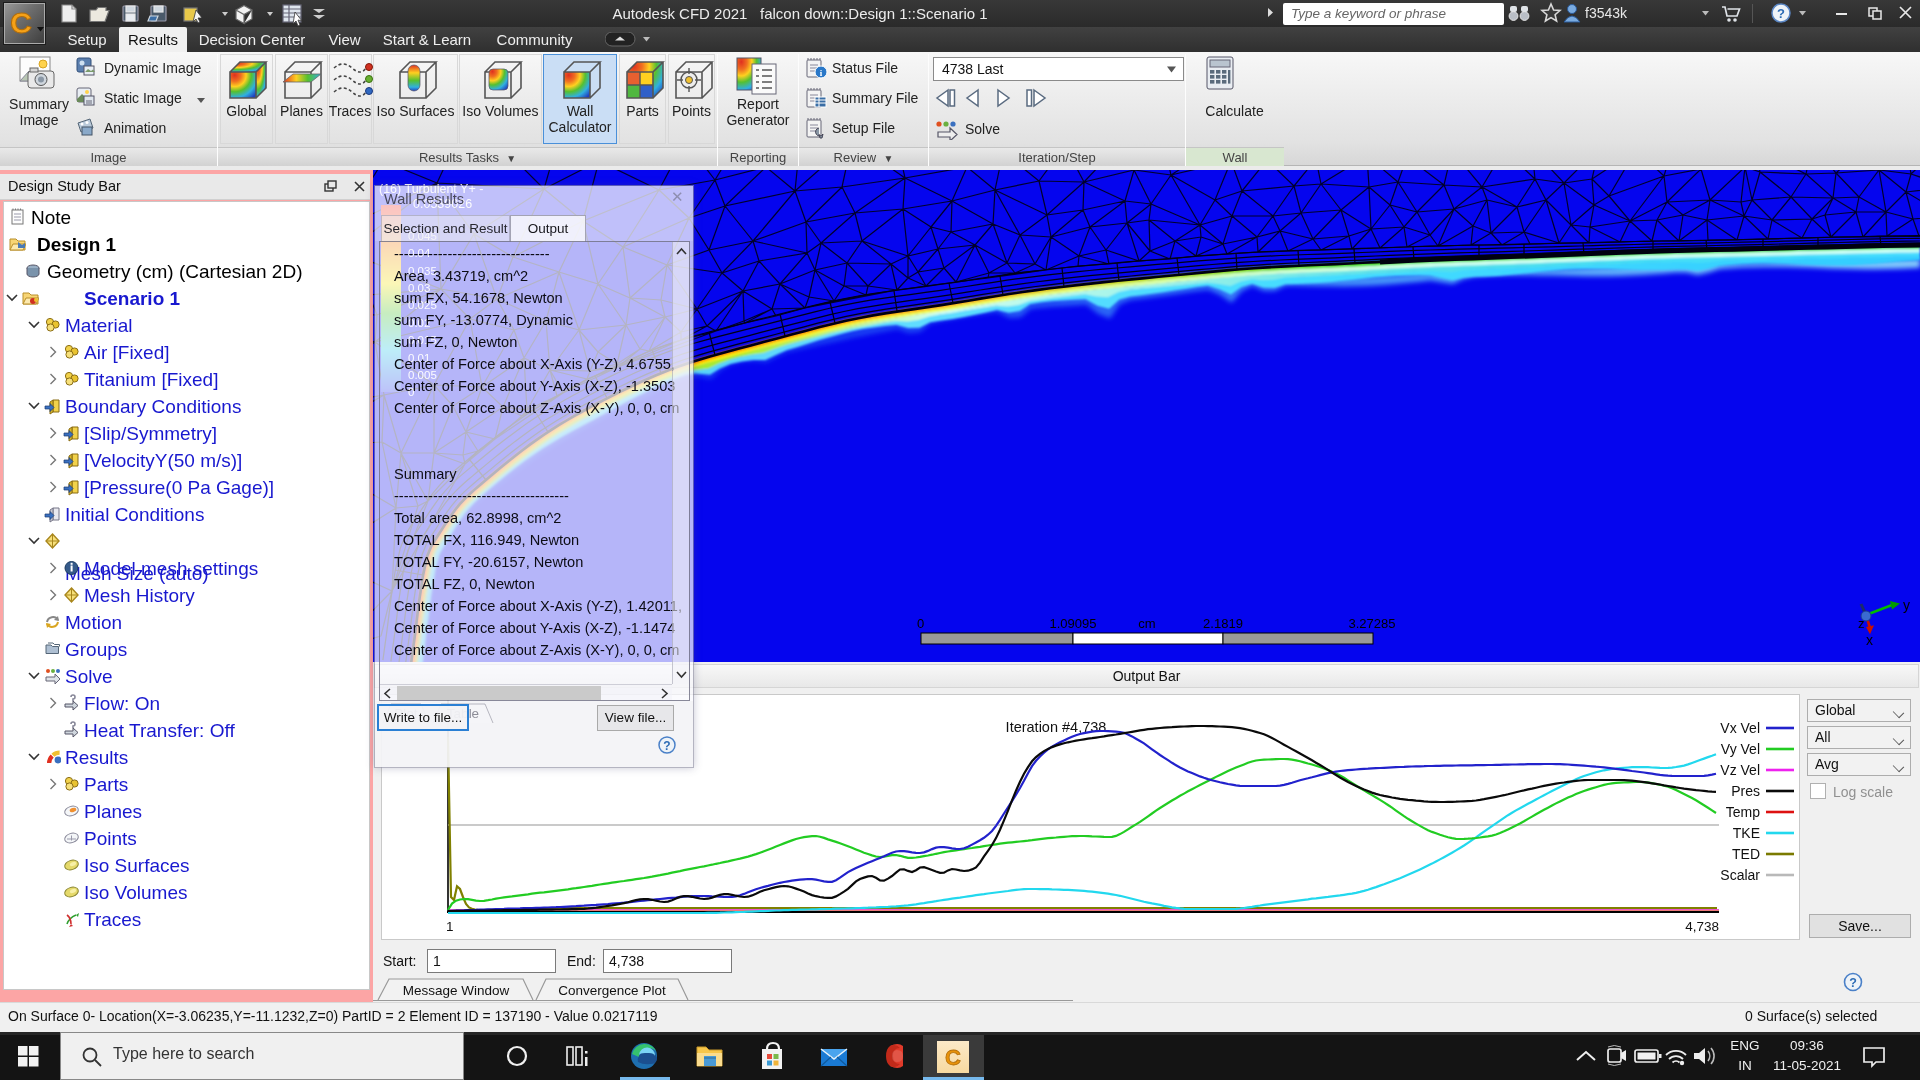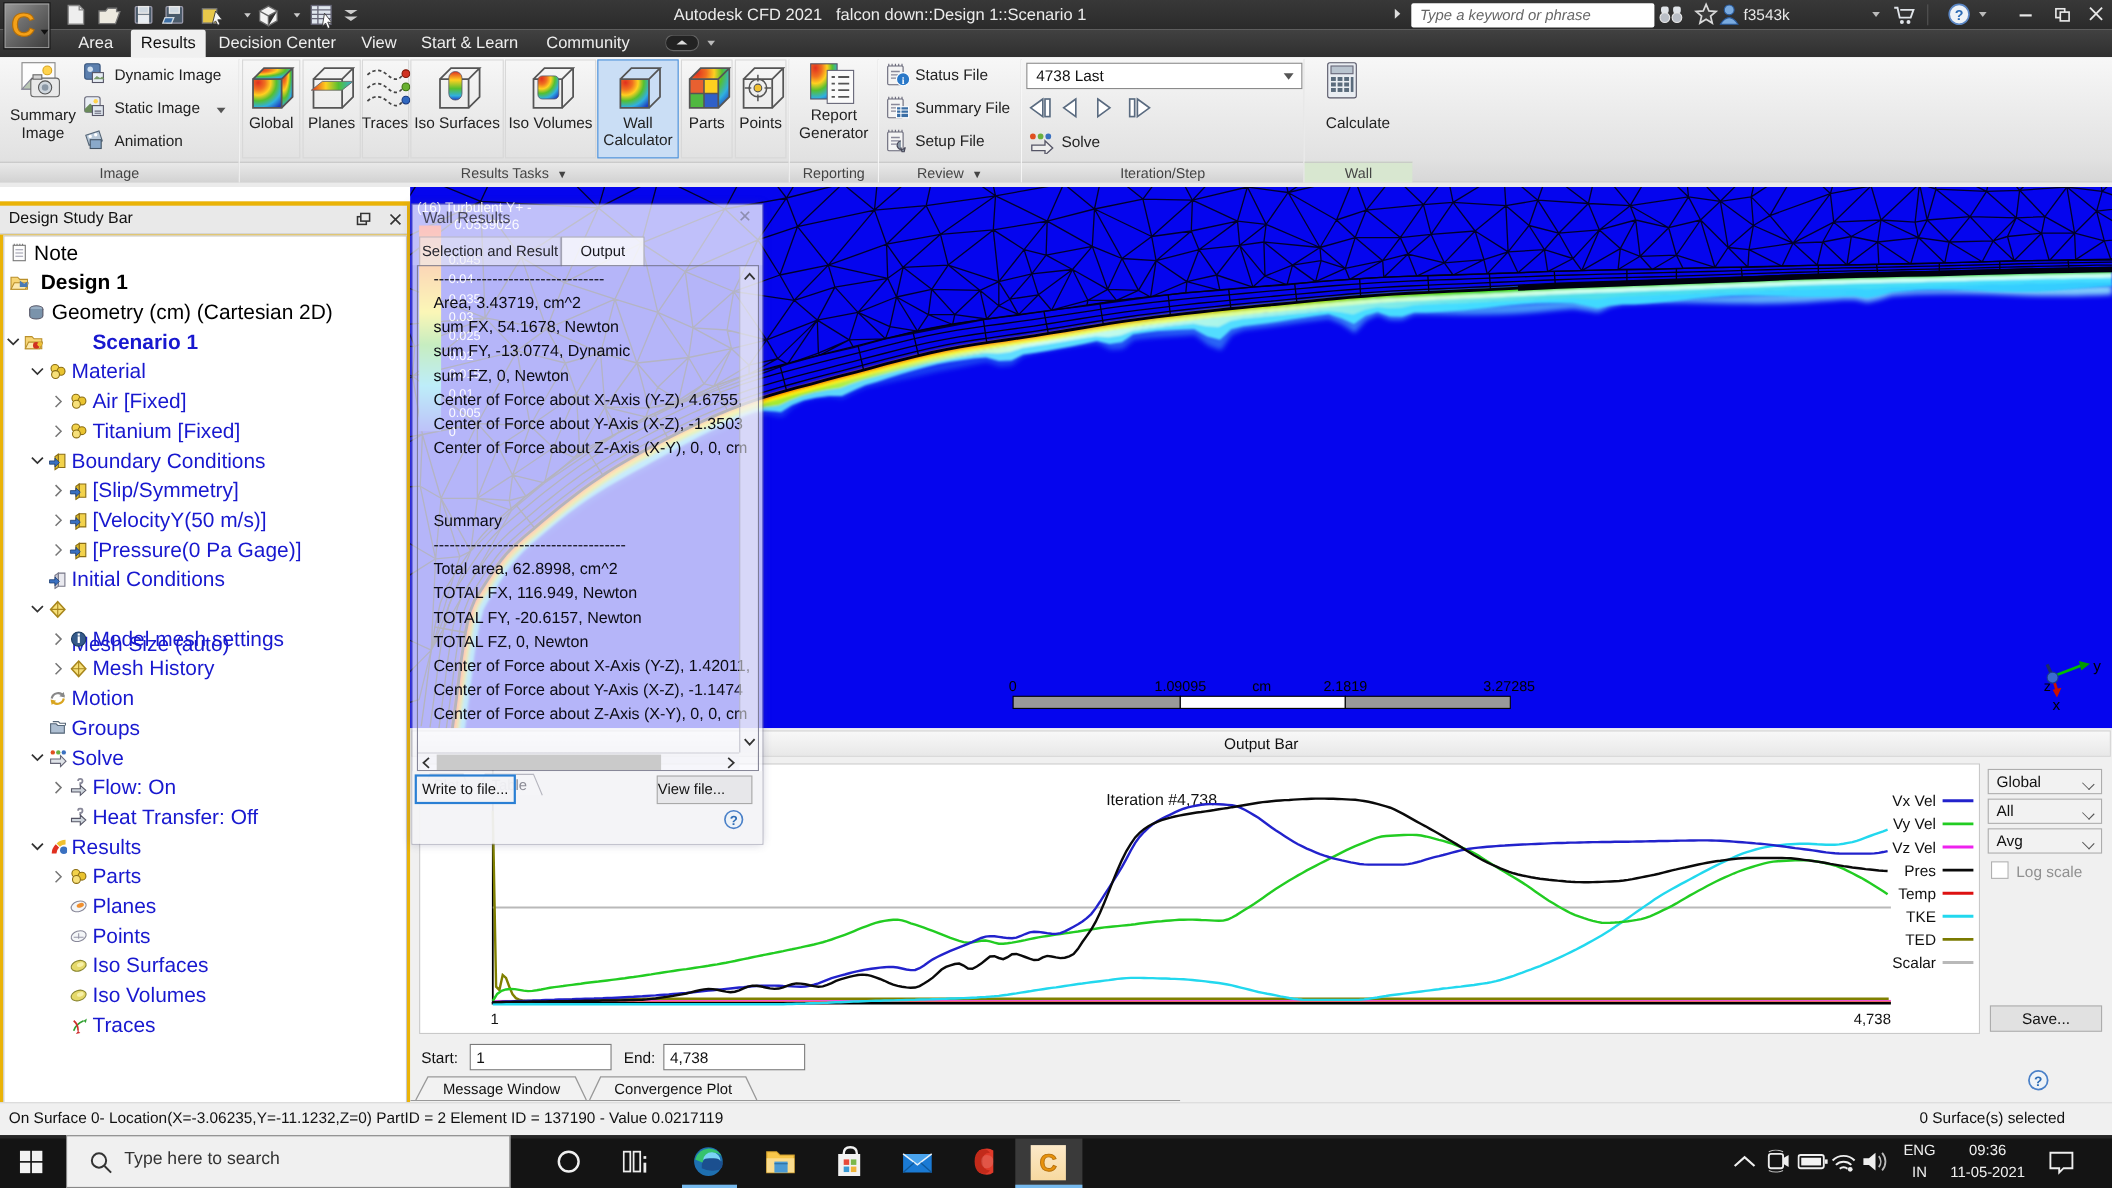--- a/index.html
+++ b/index.html
@@ -4,21 +4,21 @@
 html,body{width:1920px;height:1080px;overflow:hidden;font-family:"Liberation Sans",sans-serif;background:#fff}
 .abs{position:absolute}
 #titlebar{left:0;top:0;width:1920px;height:27px;background:linear-gradient(#383838,#2a2a2a)}
 #menubar{left:0;top:27px;width:1920px;height:25px;background:linear-gradient(#414141,#2f2f2f)}
 .menuitem{position:absolute;top:0;height:25px;line-height:25px;color:#eee;font-size:15px;text-align:center}
 #ribbon{left:0;top:52px;width:1920px;height:114px;background:linear-gradient(#f7f7f7,#e2e2e2 80%,#d7d7d7);border-bottom:1px solid #b5b5b5}
 .glabel{position:absolute;top:95px;height:19px;line-height:19px;font-size:13px;color:#444;text-align:center;background:linear-gradient(#e9e9e9,#d2d2d2);border-top:1px solid #c5c5c5}
 .gdiv{position:absolute;top:2px;height:112px;width:1px;background:#b9b9b9;border-right:1px solid #fdfdfd}
 .rbtn-lbl{position:absolute;font-size:14px;color:#222;text-align:center}
 .cellbtn{position:absolute;top:1px;height:89px;border:1px solid #d8d8d8;background:transparent}
-#treepanel{left:0;top:183px;width:373px;height:832px;background:#eab308}
+#treepanel{left:0;top:170px;width:373px;height:832px;background:#fca5a5}
 #treehead{position:absolute;left:0;top:4px;width:370px;height:26px;background:#e9e9e9;border-bottom:1px solid #d0d0d0}
 #treebody{position:absolute;left:3px;top:31px;width:367px;height:789px;background:#fff;border:1px solid #c8c8c8}
 .ti{position:absolute;font-size:19px;color:#1818cf;white-space:nowrap}
 #viewport{left:373px;top:170px;width:1547px;height:492px;background:#0505ee}
 #botpanel{left:373px;top:662px;width:1547px;height:340px;background:#f0f0f0}
 #outputbarstrip{position:absolute;left:1px;top:2px;width:1545px;height:24px;background:linear-gradient(#f8f8f8,#e8e8e8);border:1px solid #d5d5d5;text-align:center;font-size:14px;color:#111;line-height:23px}
 #plotpanel{position:absolute;left:8px;top:32px;width:1419px;height:246px;background:#fff;border:1px solid #c9c9c9}
 .dd{position:absolute;left:1434px;width:104px;height:23px;background:#f2f2f2;border:1px solid #adadad;font-size:14px;color:#111;line-height:21px;padding-left:7px}
 .dd:after{content:"";position:absolute;right:7px;top:8px;width:8px;height:8px;border-right:1.6px solid #555;border-bottom:1.6px solid #555;transform:rotate(45deg) scale(1,.8);transform-origin:center}
 #statusbar{left:0;top:1002px;width:1920px;height:30px;background:#f0f0f0;border-top:1px solid #d9d9d9;font-size:14px;color:#111}
@@ -78,21 +78,21 @@
         <rect x="1873" y="11" width="8" height="8" fill="#2d2d2d" stroke="#e8e8e8" stroke-width="1.5"></rect>
    <path d="M1900,7 l11,11 M1911,7 l-11,11" stroke="#e8e8e8" stroke-width="1.7"></path>
   </g>
   <path d="M1268,8 l5,4.5 l-5,4.5 z" fill="#ddd"></path>
  </svg>
  <div class="abs" style="left:560px;top:0;width:480px;height:27px;line-height:27px;text-align:center;color:#ececec;font-size:15px">Autodesk CFD 2021&nbsp;&nbsp;&nbsp;falcon down::Design 1::Scenario 1</div>
  <div class="abs" style="left:1283px;top:3px;width:221px;height:22px;background:#fff;border-radius:2px;font-style:italic;color:#666;font-size:13.5px;line-height:22px;padding-left:8px">Type a keyword or phrase</div>
  <div class="abs" style="left:1585px;top:0;width:70px;height:27px;line-height:27px;color:#e8e8e8;font-size:14px">f3543k</div>
 </div>
 <div class="abs" id="menubar">
- <div class="menuitem" style="left:55px;width:64px">Area</div>
+ <div class="menuitem" style="left:55px;width:64px">Setup</div>
  <div class="menuitem" style="left:119px;width:68px;background:#f0f0f0;color:#111;border-radius:2px 2px 0 0">Results</div>
  <div class="menuitem" style="left:187px;width:130px">Decision Center</div>
  <div class="menuitem" style="left:317px;width:55px">View</div>
  <div class="menuitem" style="left:372px;width:110px">Start &amp; Learn</div>
  <div class="menuitem" style="left:482px;width:105px">Community</div>
  <svg class="abs" style="left:605px;top:5px" width="60" height="16">
       <rect x="0" y="0" width="30" height="14" rx="7" fill="#222" stroke="#666"></rect>
       <path d="M10,8.5 l5,-4 l5,4 z" fill="#ddd"></path>
       <path d="M38,5 l7,0 l-3.5,4.5 z" fill="#bbb"></path>
     </svg>
@@ -747,21 +747,21 @@
   </div>
  </div>
  <div class="abs" style="left:0;top:515px;width:318px;height:66px;background:rgba(242,242,245,0.8)"></div>
  <svg class="abs" style="left:6px;top:516px" width="140" height="22">
   <path d="M2,21 L10,2 H40 L48,21" fill="rgba(246,246,249,0.45)" stroke="rgba(120,120,135,0.5)"></path>
   <path d="M52,21 L60,2 H104 L112,21" fill="rgba(246,246,249,0.45)" stroke="rgba(120,120,135,0.5)"></path>
   <text x="25" y="16" font-size="13.5" fill="rgba(70,70,85,0.6)" font-family="Liberation Sans" text-anchor="middle">Plot</text>
   <text x="82" y="16" font-size="13.5" fill="rgba(70,70,85,0.6)" font-family="Liberation Sans" text-anchor="middle">Table</text>
  </svg>
  <div class="abs" style="left:2px;top:518px;width:92px;height:27px;background:rgba(242,242,245,0.94);border:2px solid #2a7fd4;font-size:13.5px;color:#111;text-align:center;line-height:23px">Write to file...</div>
- <div class="abs" style="left:222px;top:519px;width:87px;height:26px;background:rgba(230,230,233,0.95);border:1px solid #a9a9a9;font-size:13.5px;color:#111;line-height:24px">View file...</div>
+ <div class="abs" style="left:222px;top:519px;width:77px;height:26px;background:rgba(230,230,233,0.95);border:1px solid #a9a9a9;font-size:13.5px;color:#111;text-align:center;line-height:24px">View file...</div>
  <svg class="abs" style="left:283px;top:550px" width="20" height="20">
       <circle cx="9" cy="9" r="8" fill="#eef3f8" stroke="#4a80c8" stroke-width="1.5"></circle>
       <text x="9" y="14" font-size="12" font-weight="bold" fill="#2d6cb5" text-anchor="middle" font-family="Liberation Sans">?</text>
     </svg>
 </div>
 
 <div class="abs" id="taskbar">
  <div class="abs" style="left:0;top:0;width:1920px;height:3px;background:#262626"></div>
  <svg class="abs" style="left:18px;top:14px" width="22" height="22">
       <rect x="0" y="0" width="9.5" height="9.5" fill="#f2f2f2"></rect>

